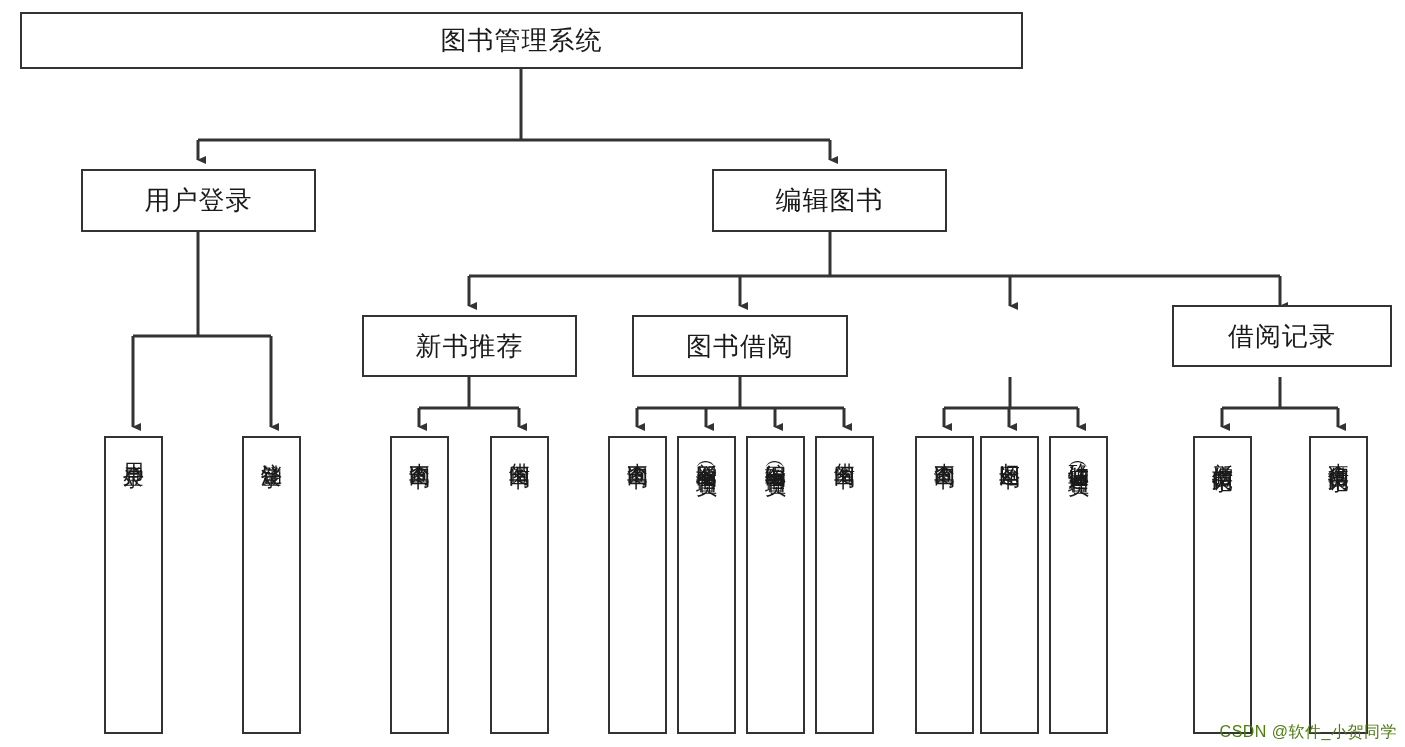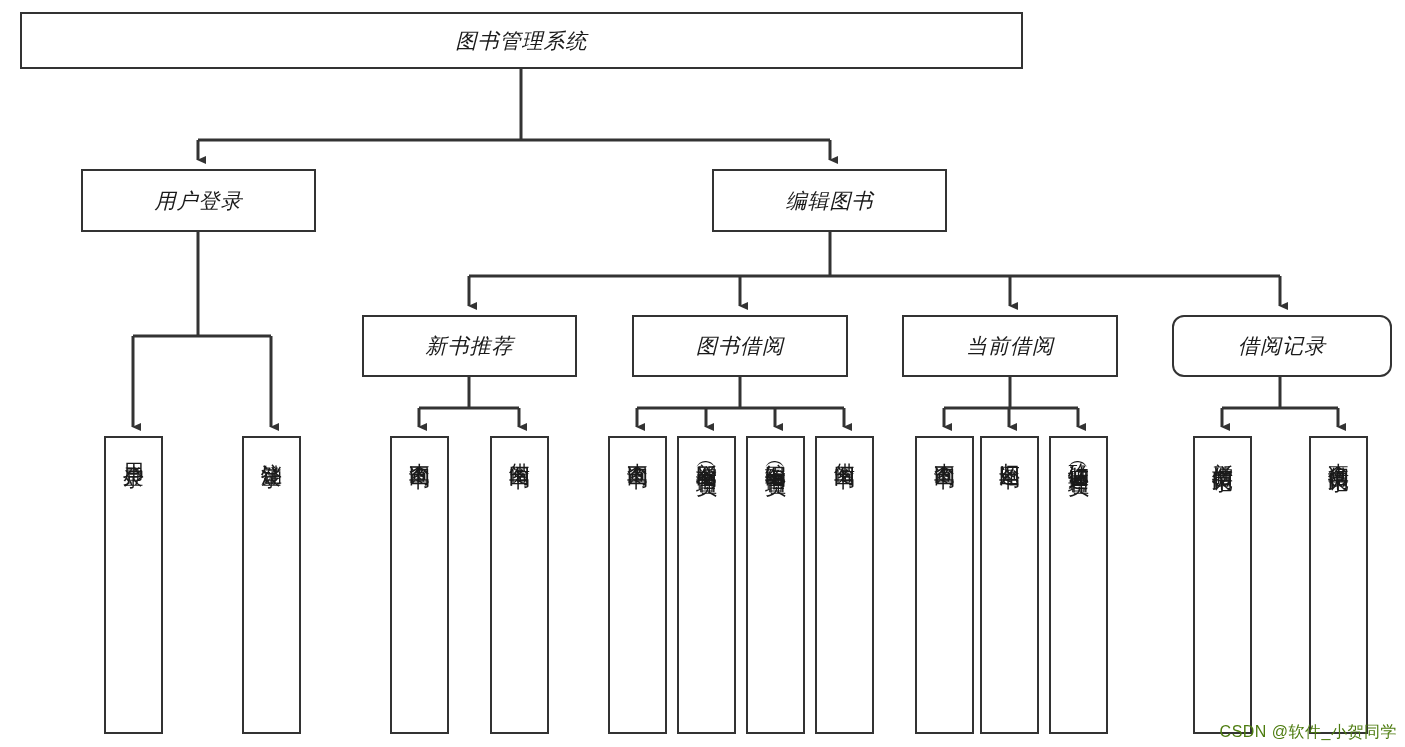--- a/index.html
+++ b/index.html
@@ -29,23 +29,22 @@
     position: absolute;
     box-sizing: border-box;
     background: #ffffff;
     border: 2px solid #333333;
     display: flex;
     align-items: center;
     justify-content: center;
     color: #1a1a1a;
   }
   .node.horiz {
-    font-size: 21px;
+    font-size: 26px;
     letter-spacing: 1px;
-    font-style: italic;
   }
   .node.vert {
     writing-mode: vertical-rl;
     text-orientation: upright;
     font-size: 21px;
     letter-spacing: 2px;
     align-items: center;
     justify-content: flex-start;
     padding-top: 8px;
     line-height: 1.05;
@@ -130,24 +129,21 @@
   <div class="node horiz" style="left:712px; top:169px; width:235px; height:63px;">
     <span class="lbl">编辑图书</span>
   </div>
 
   <div class="node horiz" style="left:632px; top:315px; width:216px; height:62px;">
     <span class="lbl">图书借阅</span>
   </div>
   <div class="node horiz" style="left:362px; top:315px; width:215px; height:62px;">
     <span class="lbl">新书推荐</span>
   </div>
-  <div class="node horiz" style="left:902px; top:315px; width:216px; height:62px;">
-    <span class="lbl">当前借阅</span>
-  </div>
-  <div class="node horiz" style="left:1172px; top:315px; width:220px; height:62px;border-radius:12px;">
+  <div class="node horiz" style="left:1172px; top:305px; width:220px; height:62px;">
     <span class="lbl">借阅记录</span>
   </div>
 
   <div class="node vert" style="left:104px; top:436px; width:59px; height:298px;">
     <span class="lbl">用户登录</span>
   </div>
   <div class="node vert" style="left:242px; top:436px; width:59px; height:298px;">
     <span class="lbl">注销登录</span>
   </div>
 

